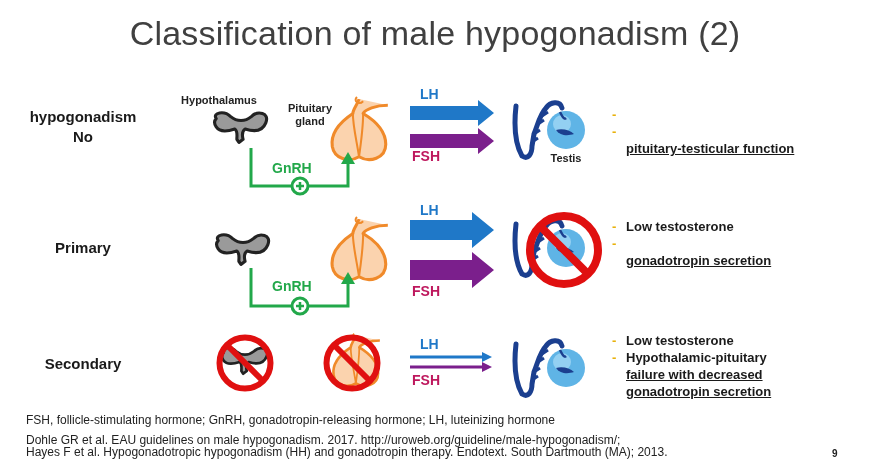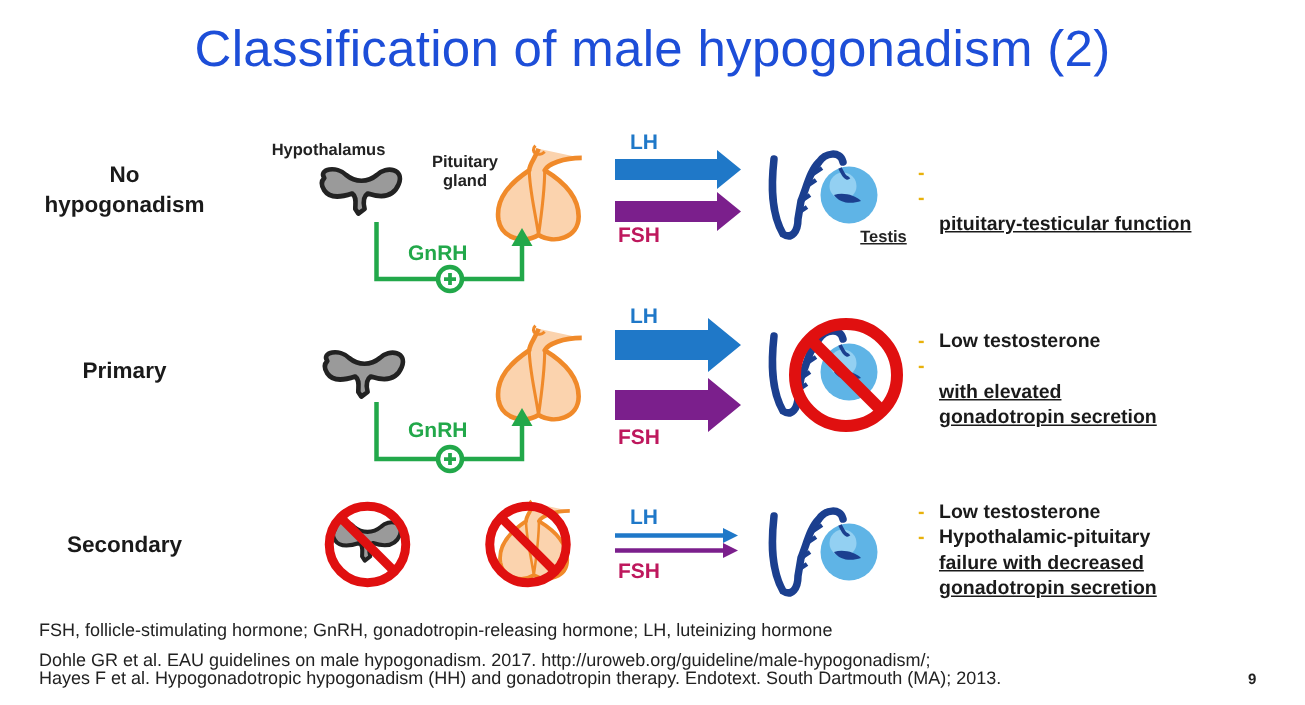--- a/index.html
+++ b/index.html
@@ -1,17 +1,17 @@
 <!DOCTYPE html>
 <html><head>
 <meta charset="utf-8">
 <style>
   html, body { margin: 0; padding: 0; background: #ffffff; }
   body { width: 870px; height: 470px; position: relative; overflow: hidden; font-family: "Liberation Sans", sans-serif; }
-  .title { position: absolute; left: 0; top: 14px; width: 870px; text-align: center; font-size: 34px; color: #1d4ed8; letter-spacing: 0.2px; }
+  .title { position: absolute; left: 0; top: 14px; width: 870px; text-align: center; font-size: 34px; color: #404040; letter-spacing: 0.2px; }
   .row-label { position: absolute; font-weight: bold; font-size: 15px; color: #1a1a1a; text-align: center; line-height: 20px; }
   .small-label { position: absolute; font-weight: bold; font-size: 11px; color: #222; line-height: 13px; text-align: center; }
   .hormone { position: absolute; font-weight: bold; font-size: 14px; }
   .lh { color: #1f78c8; }
   .fsh { color: #be185d; }
   .gnrh { position: absolute; font-weight: bold; font-size: 14px; color: #22a84a; }
   .bullets { position: absolute; font-weight: bold; font-size: 13px; color: #1a1a1a; line-height: 17px; }
   .bullets .b { display: flex; }
   .bullets .dash { color: #e8b10b; width: 14px; flex: none; }
   .bullets .cont { padding-left: 14px; text-decoration: underline; }
@@ -43,22 +43,22 @@
       <path d="M50 18 C52 22 54 26 56 24" fill="none" stroke="#1b3f8f" stroke-width="2.5"></path>
     </symbol>
     <symbol id="noSign" viewBox="0 0 80 80">
       <circle cx="40" cy="40" r="34" fill="none" stroke="#e01010" stroke-width="8"></circle>
       <line x1="16" y1="16" x2="64" y2="64" stroke="#e01010" stroke-width="8"></line>
     </symbol>
   </defs>
 </svg>
 
 <div class="row-label" style="left:18px; top:107px; width:130px;">
+  <div>hypogonadism</div>
   <div>No</div>
-  <div>hypogonadism</div>
 </div>
 <div class="small-label" style="left:163px; top:94px; width:112px;">Hypothalamus</div>
 <svg style="left:210px; top:108px;" width="62" height="42">
     <use href="#hypo"></use>
   </svg>
 <div class="small-label" style="left:282px; top:102px; width:56px;">
   <div>Pituitary</div>
   <div>gland</div>
 </div>
 <svg style="left:322px; top:95px;" width="72" height="72">
@@ -75,21 +75,21 @@
 <svg style="left:410px; top:100px;" width="85" height="26">
   <path d="M0 6 L68 6 L68 0 L84 13 L68 26 L68 20 L0 20 Z" fill="#1f78c8"></path>
 </svg>
 <svg style="left:410px; top:128px;" width="85" height="26">
   <path d="M0 6 L68 6 L68 0 L84 13 L68 26 L68 20 L0 20 Z" fill="#7b1f8c"></path>
 </svg>
 <div class="hormone fsh" style="left:412px; top:148px;">FSH</div>
 <svg style="left:510px; top:94px;" width="80" height="70">
     <use href="#testis"></use>
   </svg>
-<div class="small-label" style="left:564px; top:152px; width:50px;text-decoration:underline;">Testis</div>
+<div class="small-label" style="left:541px; top:152px; width:50px;">Testis</div>
 <div class="bullets" style="left:612px; top:106px;">
   <div class="b">
       <span class="dash">-</span>
     </div>
   <div class="b">
       <span class="dash">-</span>
     </div>
   <div class="cont">pituitary-testicular function</div>
 </div>
 
@@ -122,21 +122,20 @@
     <use href="#noSign"></use>
   </svg>
 <div class="bullets" style="left:612px; top:218px;">
   <div class="b">
       <span class="dash">-</span>
       <span>Low testosterone</span>
     </div>
   <div class="b">
       <span class="dash">-</span>
     </div>
-  <div class="cont">with elevated</div>
   <div class="cont">gonadotropin secretion</div>
 </div>
 
 <div class="row-label" style="left:18px; top:354px; width:130px;">Secondary</div>
 <svg style="left:218px; top:343px;" width="54" height="38">
     <use href="#hypo"></use>
   </svg>
 <svg style="left:205px; top:333px;" width="80" height="60">
     <use href="#noSign"></use>
   </svg>

